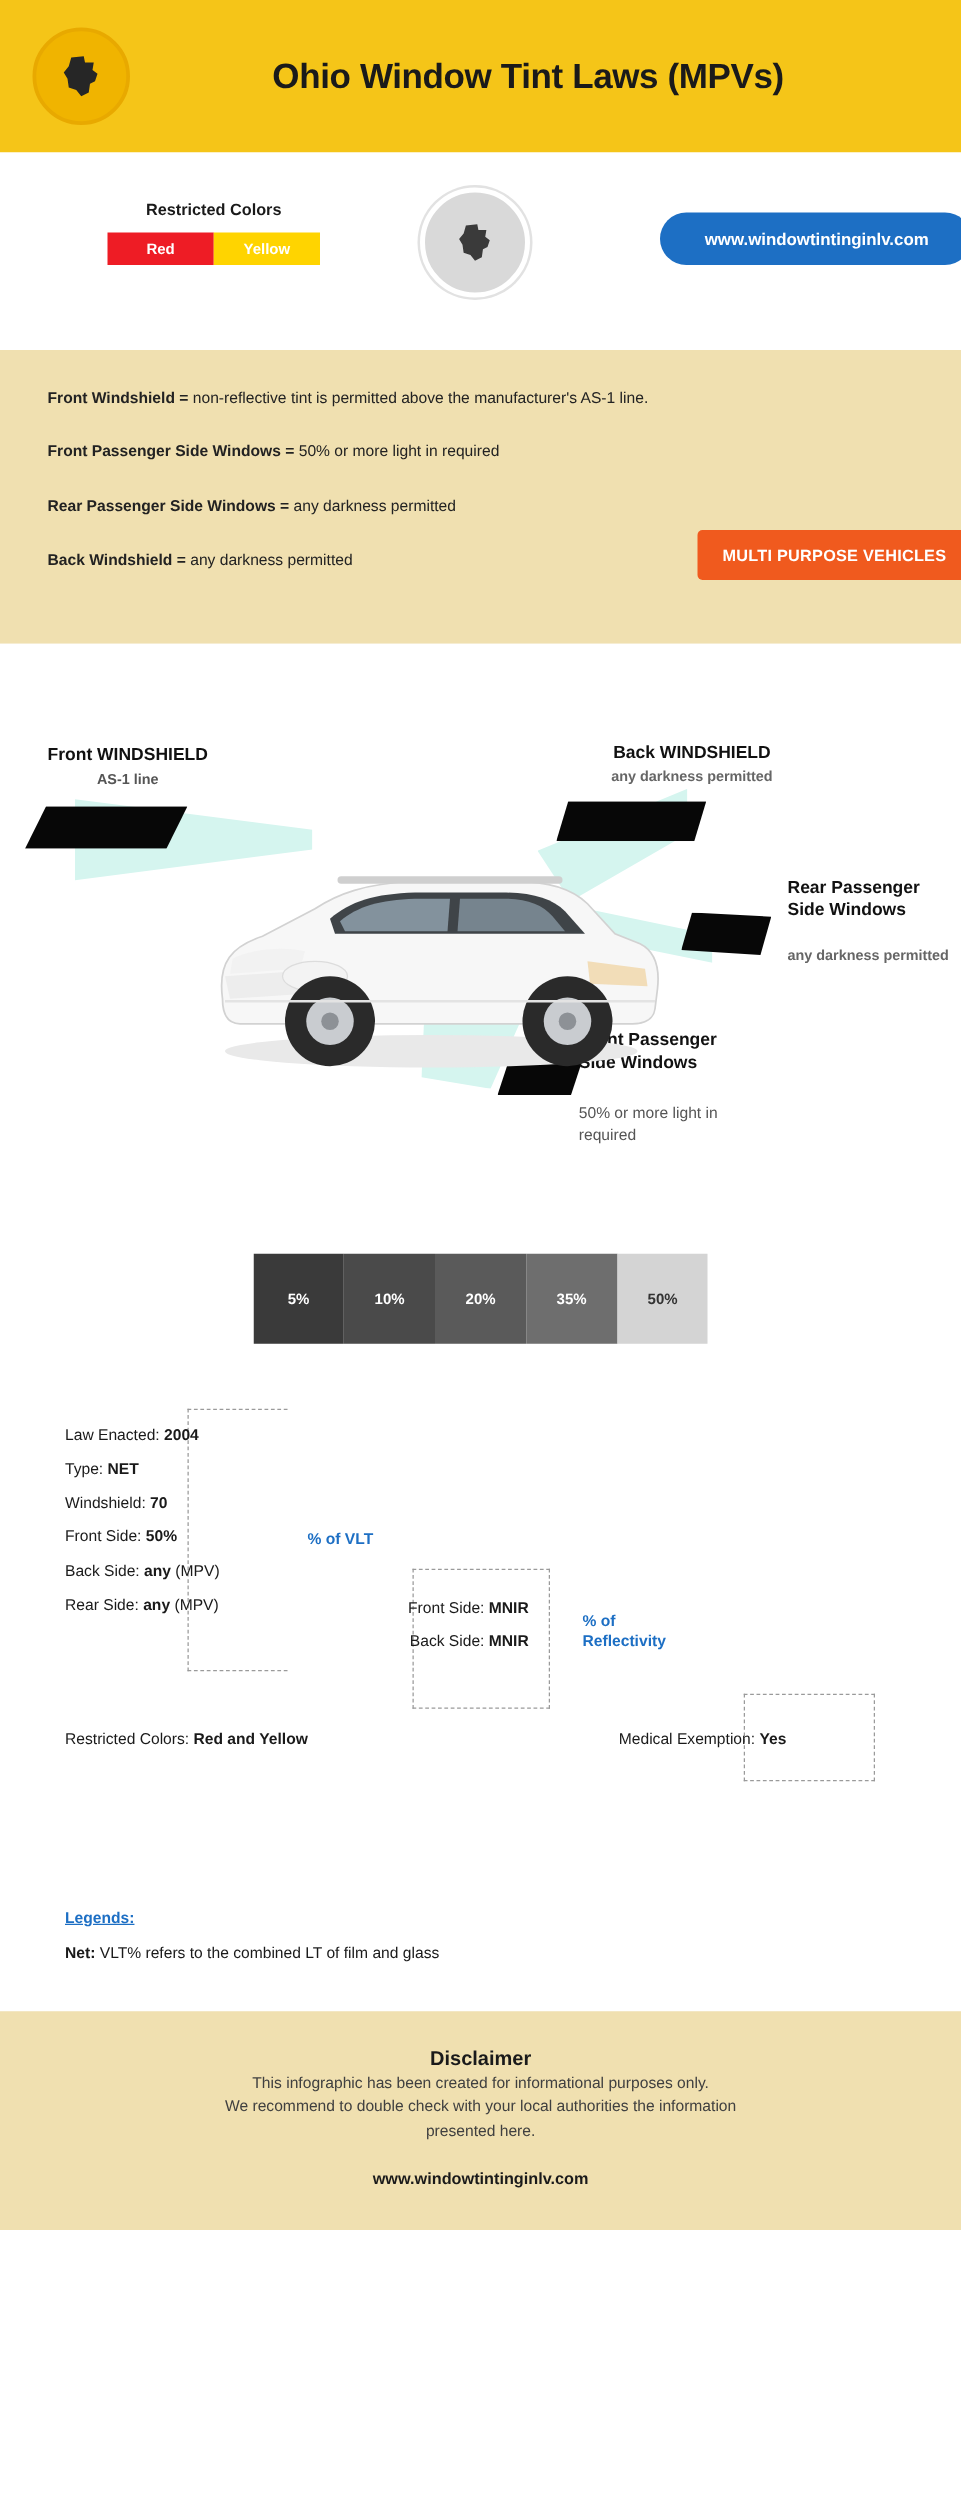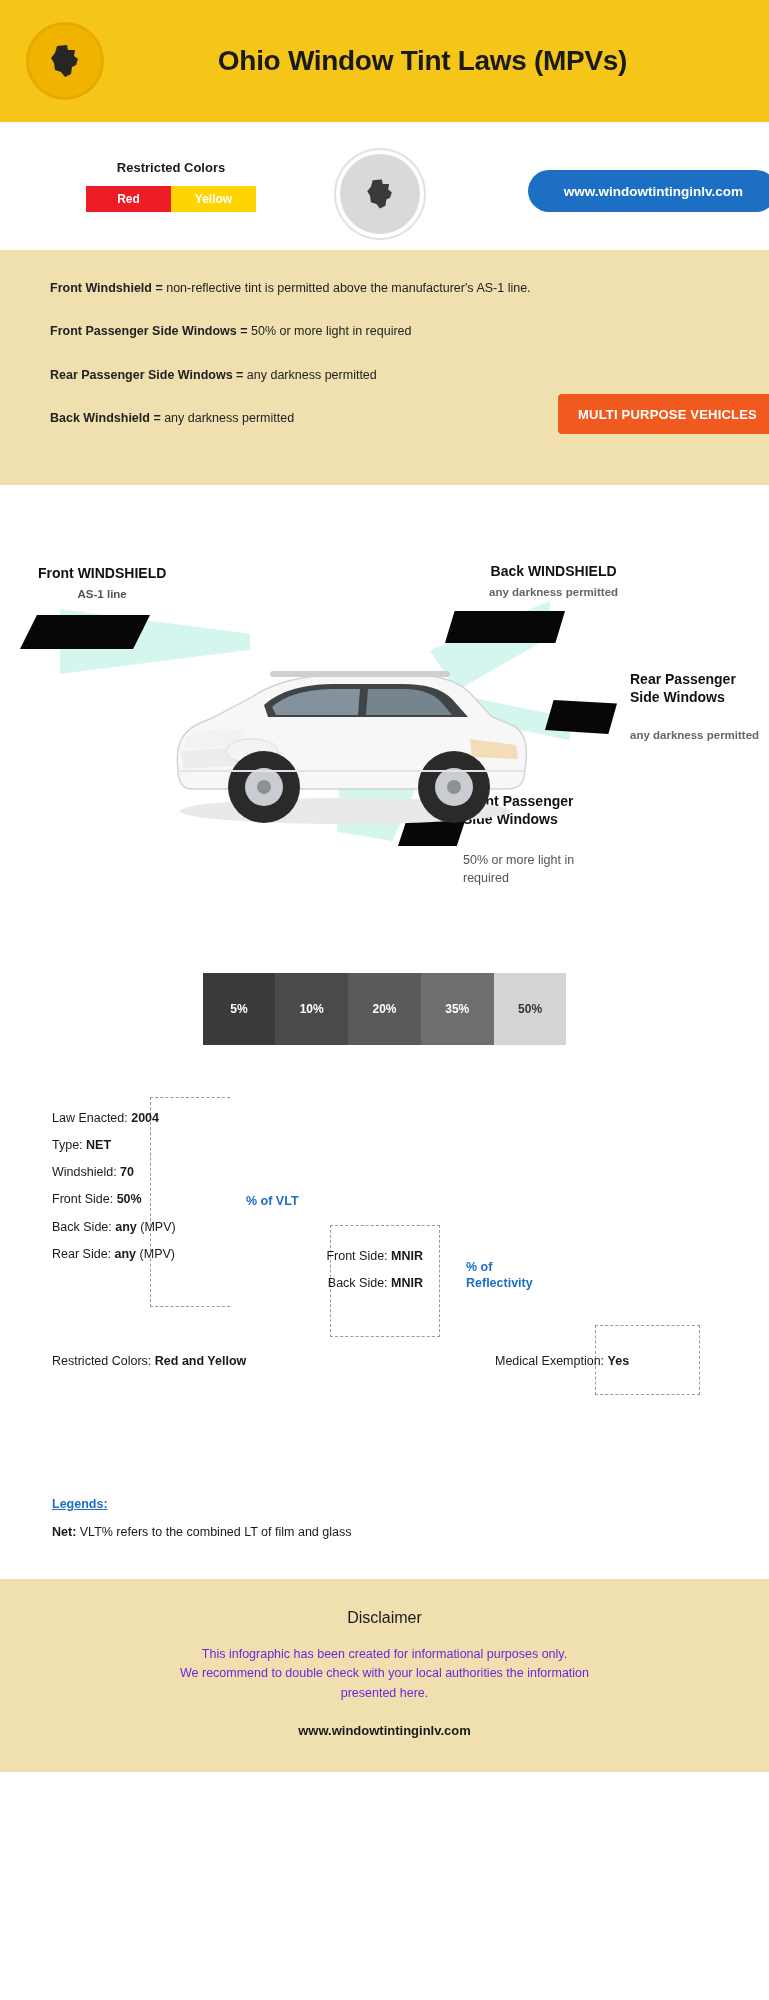--- a/index.html
+++ b/index.html
@@ -69,22 +69,23 @@
     border-radius: 22px;
     height: 42px;
     padding: 0 34px 0 36px;
     display: flex; align-items: center;
     font-size: 13.5px; font-weight: bold;
   }
 
   
   .rules {
     background: #f0e0b0;
-    padding: 30px 0 32px 12px;
+    padding: 30px 0 32px 0;
     position: relative;
+    margin-top: 30px;
   }
   .rule-line {
     font-size: 12.5px;
     color: #222;
     padding: 0 0 0 38px;
     margin-bottom: 27px;
     line-height: 1.3;
   }
   .rule-line:last-child { margin-bottom: 0; }
   .rule-line b { font-weight: bold; }
@@ -135,22 +136,22 @@
   .legend-line { font-size: 12.5px; margin-bottom: 14px; }
   .legend-line b { font-weight: bold; }
   .credit { font-size: 9px; color: #555; margin-top: 12px; }
 
   
   .footer {
     background: #f0e0b0;
     padding: 30px 0 34px 0;
     text-align: center;
   }
-  .footer h3 { font-size: 16px; font-weight: normal; margin-bottom: 18px; }
-  .footer p { font-size: 12.5px; line-height: 1.55; color: #6d28d9; }
+  .footer h3 { font-size: 16px; font-weight: bold; }
+  .footer p { font-size: 12.5px; line-height: 1.55; color: #404040; }
   .footer .fl { font-size: 13px; font-weight: bold; margin-top: 20px; }
 </style>
 </head>
 <body>
 
 <div class="page">
 
   <div class="header">
     <div class="seal">
       <svg width="44" height="44" viewBox="0 0 44 44" aria-hidden="true">

